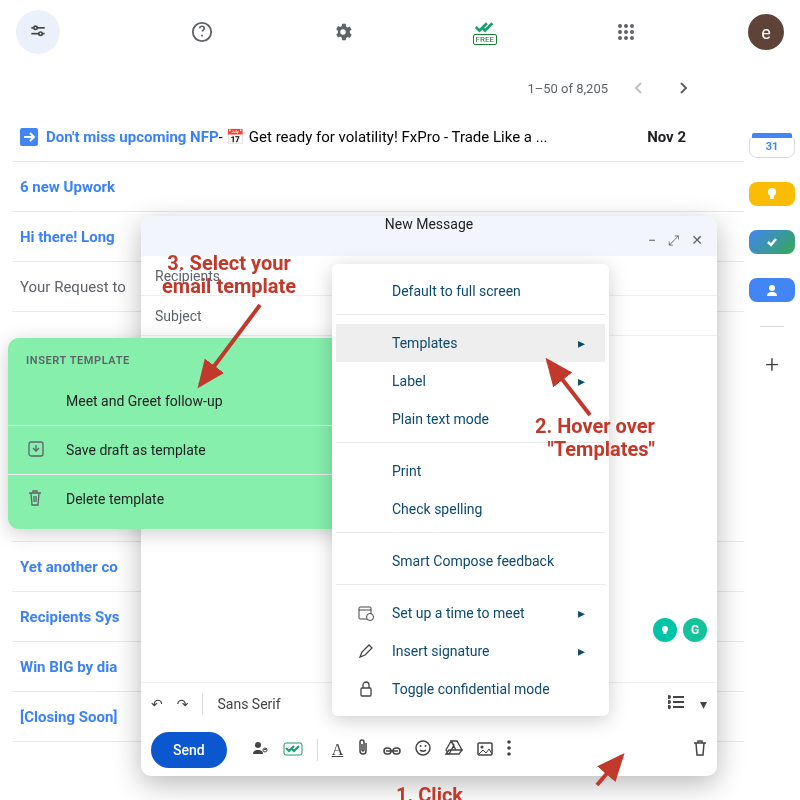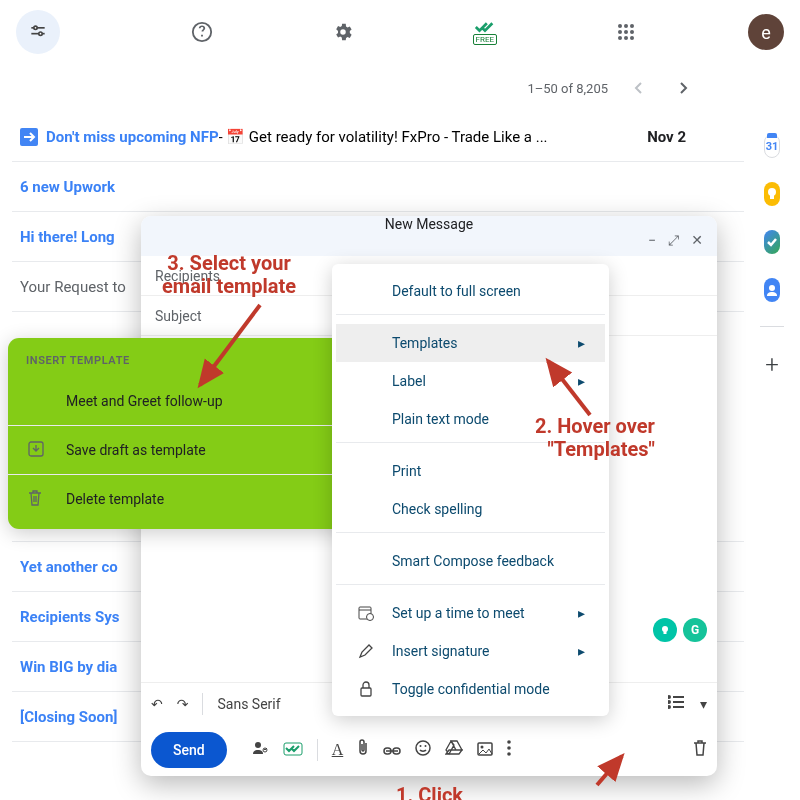--- a/index.html
+++ b/index.html
@@ -9,21 +9,21 @@
   .search-opts { width: 44px; height: 44px; border-radius: 22px; background: #eaf1fb; display: flex; align-items: center; justify-content: center; margin-right: 20px; }
   .icon-btn { width: 40px; height: 40px; border-radius: 50%; display: flex; align-items: center; justify-content: center; cursor: pointer; color: #5f6368; }
   .free-badge { display: flex; flex-direction: column; align-items: center; }
   .free-badge .txt { font-size: 8px; color: #188038; border: 1px solid #188038; padding: 0 2px; border-radius: 2px; }
   .apps-grid { width: 40px; height: 40px; border-radius: 50%; display: flex; align-items: center; justify-content: center; cursor: pointer; }
   .avatar { width: 36px; height: 36px; border-radius: 50%; background: #5f4339; color: #fff; display: flex; align-items: center; justify-content: center; font-size: 18px; }
 
   .content { display: flex; }
   .main-col { flex: 1; padding-left: 12px; }
   .sidecol { width: 56px; display: flex; flex-direction: column; align-items: center; gap: 24px; padding-top: 70px; }
-  .side-app { width: 16px; height: 24px; border-radius: 8px; display: flex; align-items: center; justify-content: center; font-size: 13px; font-weight: 700; color: #fff; }
+  .side-app { width: 46px; height: 24px; border-radius: 8px; display: flex; align-items: center; justify-content: center; font-size: 13px; font-weight: 700; color: #fff; }
   .side-plus { font-size: 24px; color: #3c4043; font-weight: 300; }
 
   .pagerow { height: 48px; display: flex; align-items: center; justify-content: flex-end; padding-right: 44px; font-size: 13px; color: #5f6368; gap: 14px; }
   .chev { width: 32px; height: 32px; display: flex; align-items: center; justify-content: center; border-radius: 50%; cursor: pointer; }
   .chev.d svg path { stroke: #bdc1c6; }
 
   .emailrow { height: 50px; display: flex; align-items: center; border-bottom: 1px solid #e8eaed; font-size: 15px; padding: 0 8px; }
   .emailrow .subj { font-weight: 700; color: #3b82f6; white-space: nowrap; overflow: hidden; text-overflow: ellipsis; }
   .emailrow .prev { color: #000000; white-space: nowrap; overflow: hidden; text-overflow: ellipsis; }
   .emailrow .date { margin-left: auto; font-weight: 700; padding: 0 50px 0 12px; }
@@ -44,21 +44,21 @@
   .srow-icons { display: flex; gap: 14px; align-items: center; color: #444; margin-left: 10px; }
   .srow-trash { margin-left: auto; color: #444; }
 
   .moremenu { position: absolute; left: 332px; top: 264px; width: 277px; background: #fff; border-radius: 6px; box-shadow: 0 4px 20px rgba(0,0,0,0.2); padding: 8px 4px; z-index: 5; font-size: 14px; color: #0c4a6e; }
   .mitem { height: 38px; display: flex; align-items: center; padding: 0 20px; gap: 16px; cursor: pointer; }
   .mitem .lab { flex: 1; }
   .mitem.hov { background: #eee; }
   .mdiv { height: 10px; border-top: 1px solid #e8eaed; margin: 4px 0 0 0; }
   .mi-icon { width: 20px; display: flex; align-items: center; justify-content: center; }
 
-  .tmplmenu { position: absolute; left: 8px; top: 338px; width: 352px; background: #84cc16; border-radius: 11px; box-shadow: 0 4px 20px rgba(0,0,0,0.2); padding-bottom: 6px; z-index: 4; font-size: 14px; }
+  .tmplmenu { position: absolute; left: 8px; top: 338px; width: 352px; background: #86efac; border-radius: 11px; box-shadow: 0 4px 20px rgba(0,0,0,0.2); padding-bottom: 6px; z-index: 4; font-size: 14px; }
   .tmpl-head { font-size: 11px; font-weight: 600; letter-spacing: 0.6px; color: #5f6368; padding: 16px 18px 10px; }
   .titem { height: 48px; display: flex; align-items: center; padding: 0 20px; gap: 18px; cursor: pointer; }
   .tdiv { border-top: 1px solid #e8eaed; }
   .ti-icon { width: 20px; color: #5f6368; }
 
   .anno { position: absolute; color: #c0392b; font-weight: 700; font-size: 20px; line-height: 1.15; z-index: 10; }
   .arrow { position: absolute; z-index: 9; }
 </style>
 </head>
 <body>

